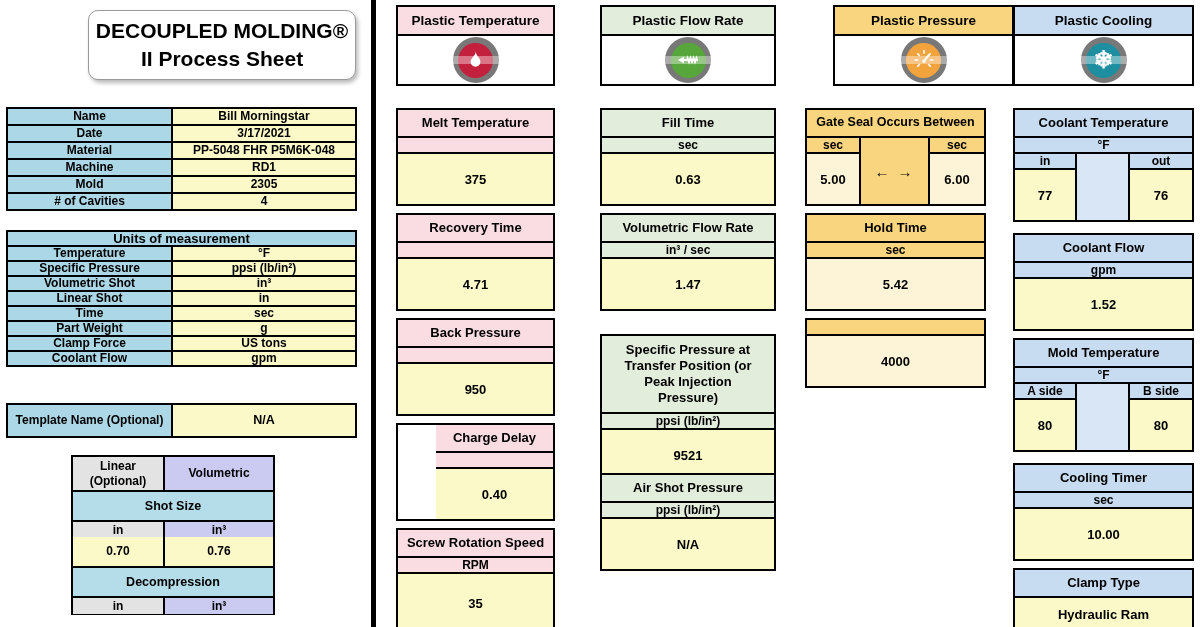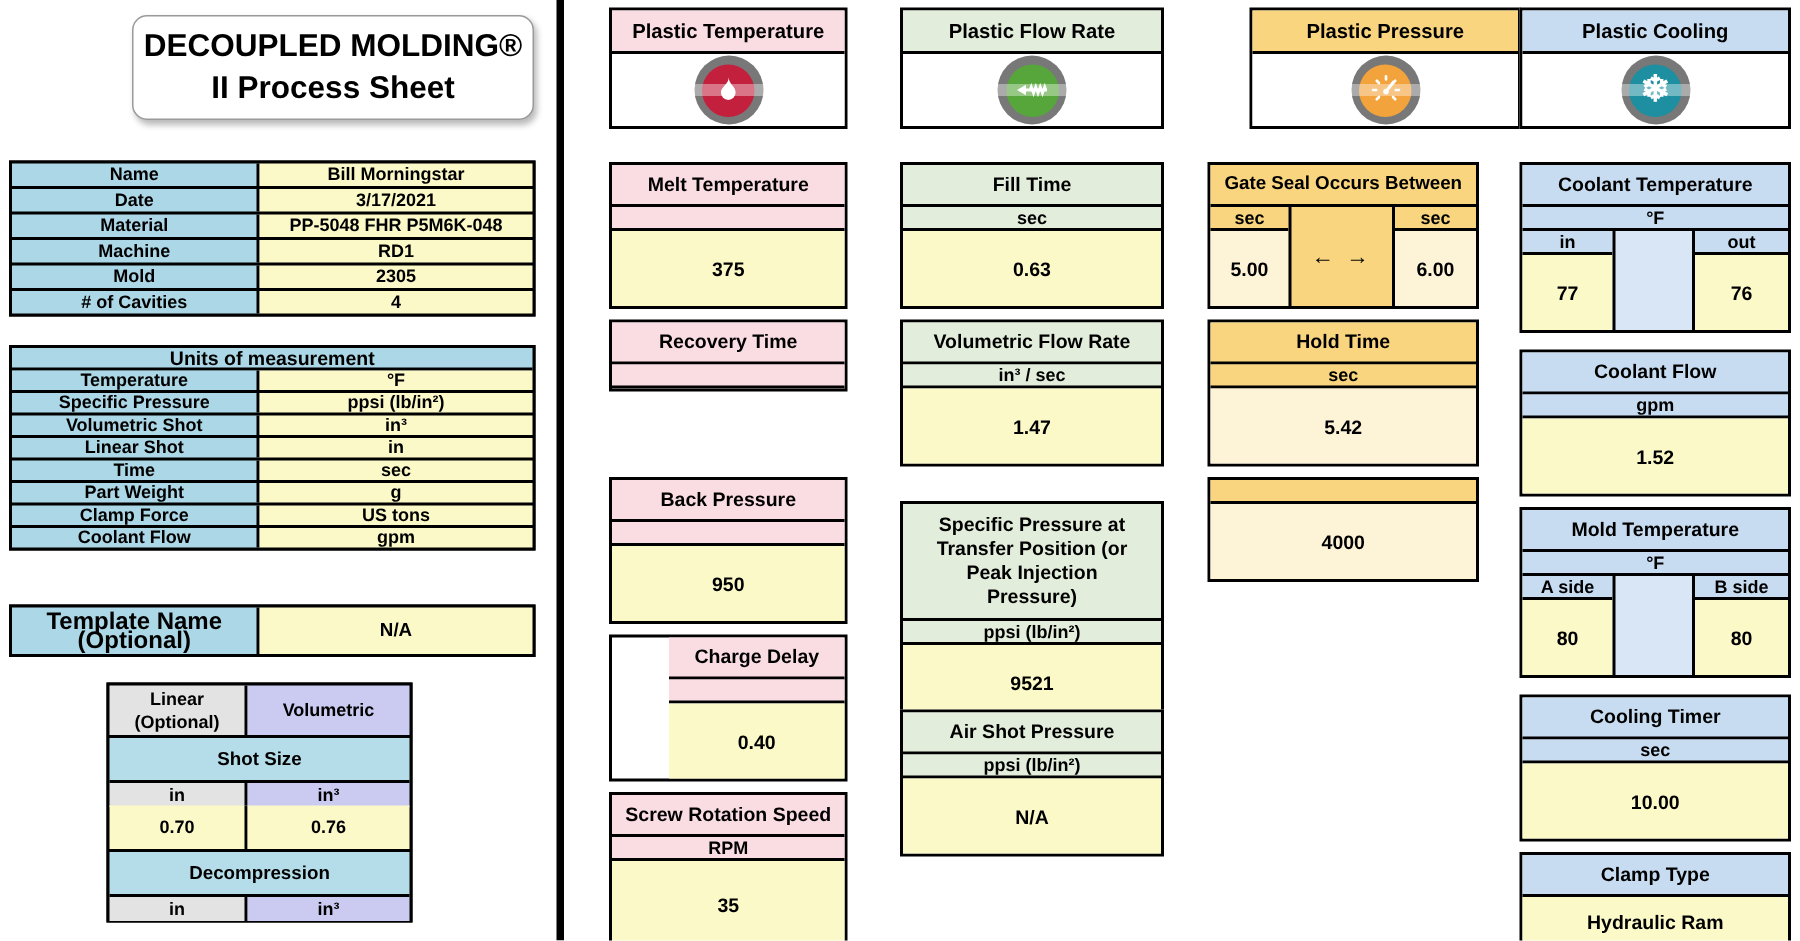--- a/index.html
+++ b/index.html
@@ -25,39 +25,39 @@
   .kv-table { position: absolute; left: 6px; width: 351px; border: 2px solid #000; background: #000; }
   .kv-row { display: grid; grid-template-columns: 165px 1fr; border-bottom: 2px solid #000; }
   .kv-row:last-child { border-bottom: none; }
   .kv-label { background: #ACD7E6; border-right: 2px solid #000; text-align: center; font-size: 12px; line-height: 13px; padding: 1px 2px; }
   .kv-value { background: #FBF9C8; text-align: center; font-size: 12px; line-height: 13px; padding: 1px 2px; }
   #info-table { top: 107px; }
   #units-table { top: 230px; }
   #units-table .kv-label, #units-table .kv-value { line-height: 13px; padding: 0 2px; }
   .kv-header { background: #ACD7E6; text-align: center; font-size: 13px; line-height: 13px; padding: 0; border-bottom: 2px solid #000; }
   #template-table { top: 403px; }
-  #template-table .kv-label { font-size: 16px; display:flex; align-items:center; justify-content:center; height: 31px; }
+  #template-table .kv-label { font-size: 12px; display:flex; align-items:center; justify-content:center; height: 31px; }
   #template-table .kv-value { display:flex; align-items:center; justify-content:center; height: 31px; font-size: 12.5px; }
 
   .shot-table { position: absolute; left: 71px; top: 455px; width: 204px; border: 2px solid #000; background: #000; }
   .shot-row { display: grid; grid-template-columns: 92px 1fr; border-bottom: 2px solid #000; }
   .shot-table > :last-child { border-bottom: none; }
   .shot-cell { text-align: center; display:flex; align-items:center; justify-content:center; font-size: 12px; line-height: 1.2; padding: 1px; }
   .shot-cell.first { border-right: 2px solid #000; }
   .bg-gray { background: #E3E3E3; }
   .bg-lav  { background: #CBCBF2; }
   .bg-yel  { background: #FBF9C8; }
   .shot-span { background: #B5DDE9; border-bottom: 2px solid #000; text-align: center; display:flex; align-items:center; justify-content:center; font-size: 12.5px; }
   .h-head { height: 35px; } .h-span { height: 30px; } .h-unit { height: 15px; } .h-val { height: 31px; }
 
   .divider { position: absolute; left: 371px; top: 0; width: 5px; height: 627px; background: #000; }
 
   
   .col { position: absolute; top: 0; height: 627px; }
-  #col-temp  { left: 406px;  width: 159px; }
+  #col-temp  { left: 396px;  width: 159px; }
   #col-flow  { left: 600px;  width: 176px; }
   #col-press { left: 805px;  width: 181px; }
   #col-cool  { left: 1013px; width: 181px; }
 
   .theme-pink   { --hd:#FADCE3; --vl:#FBF9C8; --mid:#FADCE3; }
   .theme-green  { --hd:#E2EDDB; --vl:#FBF9C8; --mid:#E2EDDB; }
   .theme-orange { --hd:#F8D57E; --vl:#FDF4D7; --mid:#F8D57E; }
   .theme-blue   { --hd:#C7DCF0; --vl:#FBF9C8; --mid:#D8E6F5; }
 
   .box { position: absolute; left: 0; width: 100%; border: 2px solid #000; background: #fff; }
@@ -204,20 +204,21 @@
 
   <div class="box" style="top:108px;">
     <div class="sec-h">Melt Temperature</div>
     <div class="sec-u"></div>
     <div class="sec-v">375</div>
   </div>
 
   <div class="box" style="top:213px;">
     <div class="sec-h">Recovery Time</div>
     <div class="sec-u"></div>
+    <div class="sec-v">4.71</div>
   </div>
 
   <div class="box" style="top:318px;">
     <div class="sec-h">Back Pressure</div>
     <div class="sec-u"></div>
     <div class="sec-v">950</div>
   </div>
 
   <div class="box" style="top:423px;padding-left:38px;">
     <div class="sec-h">Charge Delay</div>

